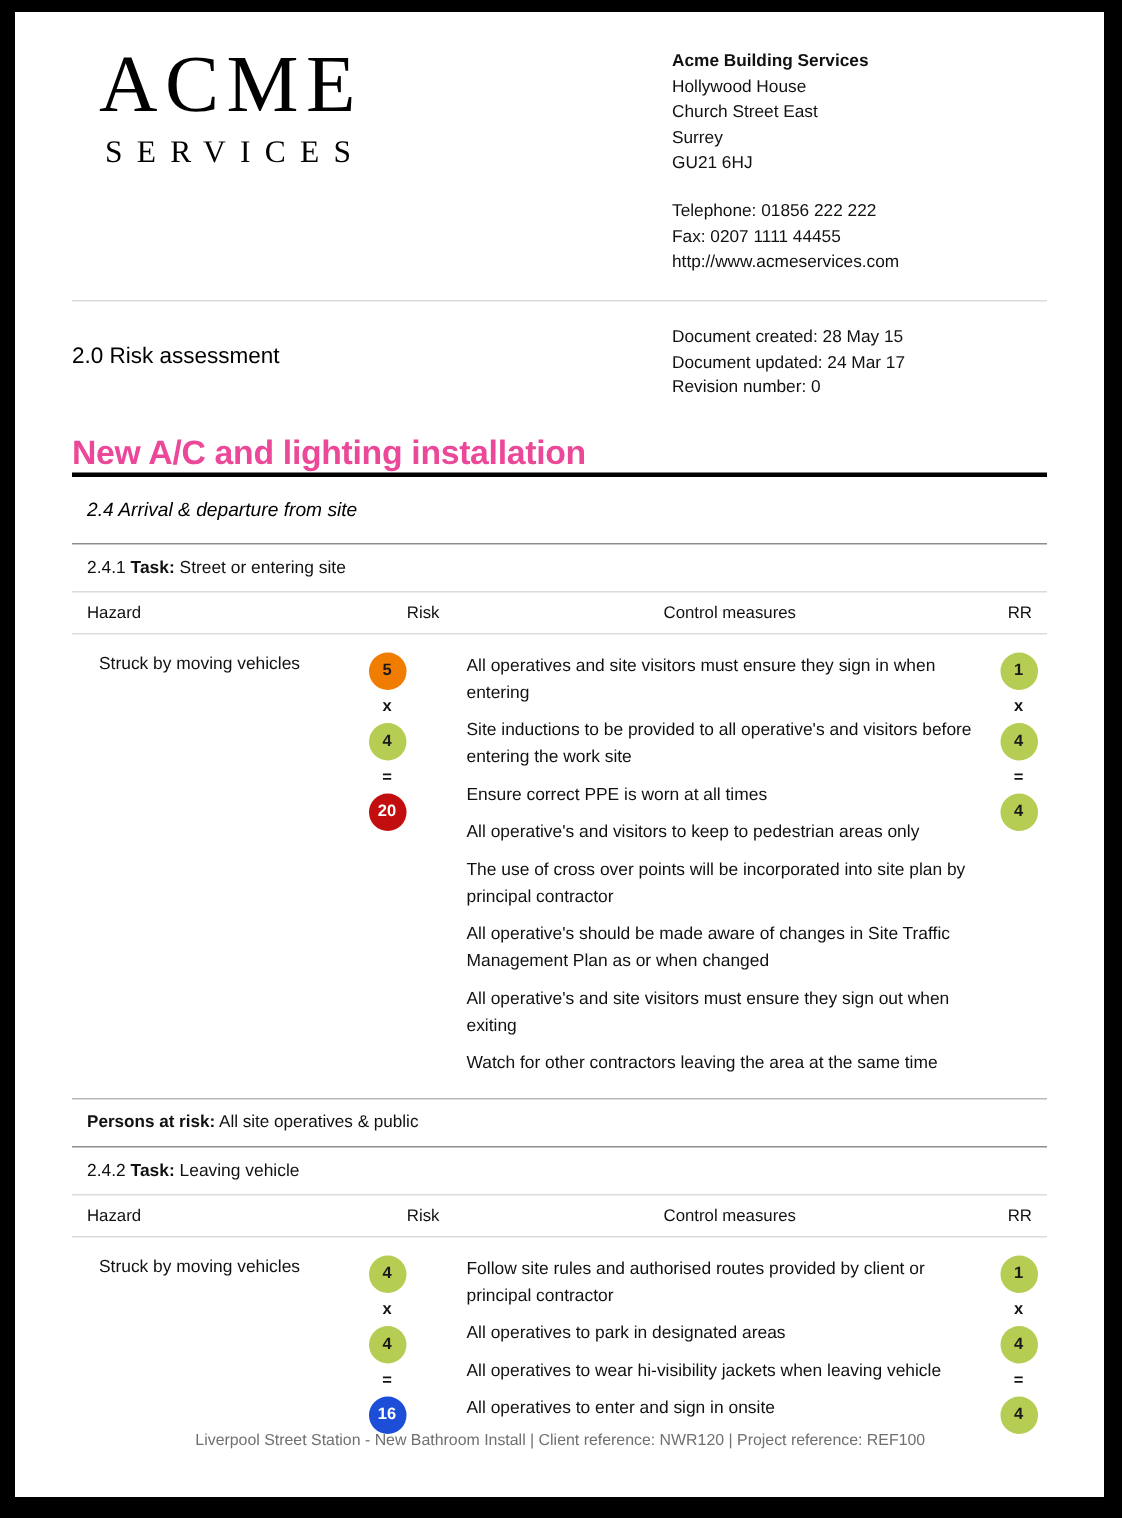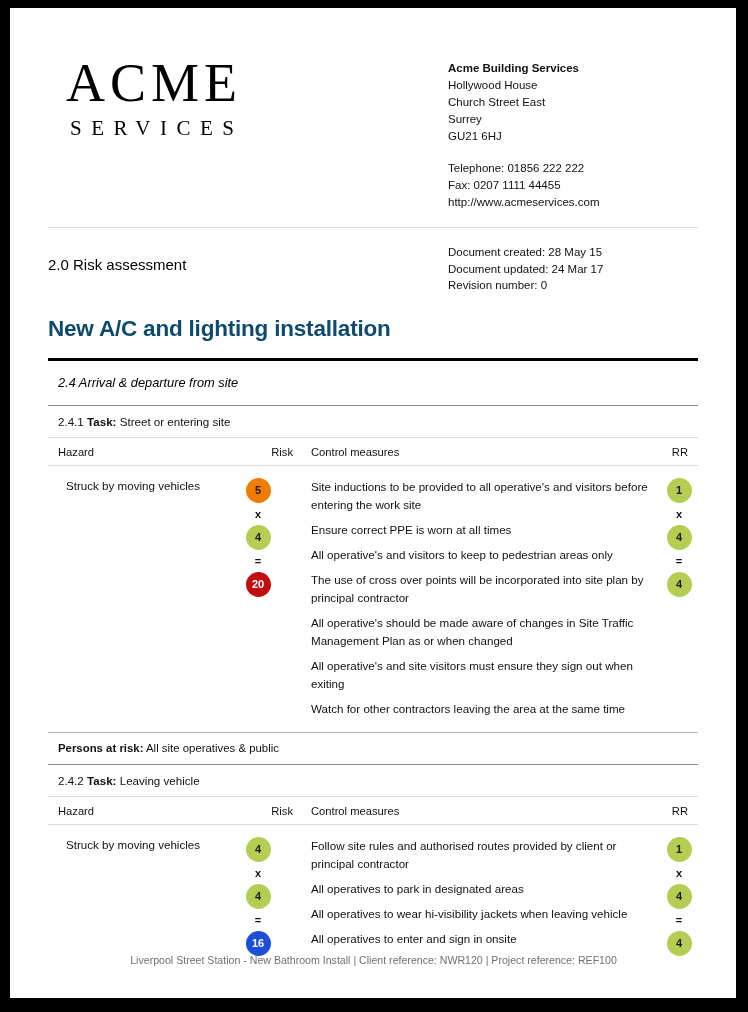--- a/index.html
+++ b/index.html
@@ -27,21 +27,21 @@
     padding: 0 38px;
     height: 100%;
     box-sizing: border-box;
   }
 
   
   .header {
     display: flex;
     justify-content: space-between;
     align-items: flex-start;
-    padding-top: 40px;
+    padding-top: 13px;
   }
   .logo-block {
     padding-left: 18px;
     padding-top: 10px;
   }
   .logo-acme {
     font-family: "Liberation Serif", serif;
     font-size: 54px;
     line-height: 0.96;
     letter-spacing: 5px;
@@ -102,23 +102,22 @@
   }
   .docmeta {
     width: 250px;
     font-size: 11.5px;
     line-height: 16.5px;
     color: #111;
   }
   .doc-title {
     font-size: 22.5px;
     font-weight: bold;
-    color: #0c4a6e;
+    color: #ec4899;
     margin-top: 22px;
-    margin-bottom: 16px;
     letter-spacing: -0.2px;
   }
 
   
   .sec-heading {
     font-size: 12.8px;
     color: #000;
     padding: 14px 0 15px 10px;
     font-style: italic;
   }
@@ -132,21 +131,21 @@
   .task-line b { font-weight: bold; }
 
   .col-head {
     display: flex;
     font-size: 11.2px;
     color: #111;
     padding: 8px 0 7px 0;
   }
   .c-haz   { width: 185px; padding-left: 10px; box-sizing: border-box; }
   .c-risk  { width: 60px;  text-align: right; }
-  .c-ctrl  { flex: 1; padding-left: 18px; box-sizing: border-box; }
+  .c-ctrl  { flex: 1; padding-left: 18px; box-sizing: border-box; text-align: center; }
   .c-rr    { width: 36px; text-align: right; padding-right: 10px; box-sizing: border-box; }
 
   .row {
     display: flex;
     padding: 12px 0 14px 0;
     align-items: flex-start;
   }
   .hazard-txt {
     width: 185px;
     padding-left: 18px;
@@ -281,20 +280,21 @@
         <div class="row">
           <div class="hazard-txt">Struck by moving vehicles</div>
           <div class="scorecol">
             <div class="circle" style="background: rgb(240, 125, 0);">5</div>
             <div class="op">x</div>
             <div class="circle" style="background: rgb(181, 205, 82);">4</div>
             <div class="op">=</div>
             <div class="circle dark" style="background: rgb(194, 14, 14);">20</div>
           </div>
           <div class="measures">
+            <div class="measure">All operatives and site visitors must ensure they sign in when entering</div>
             <div class="measure">Site inductions to be provided to all operative's and visitors before entering the work site</div>
             <div class="measure">Ensure correct PPE is worn at all times</div>
             <div class="measure">All operative's and visitors to keep to pedestrian areas only</div>
             <div class="measure">The use of cross over points will be incorporated into site plan by principal contractor</div>
             <div class="measure">All operative's should be made aware of changes in Site Traffic Management Plan as or when changed</div>
             <div class="measure">All operative's and site visitors must ensure they sign out when exiting</div>
             <div class="measure">Watch for other contractors leaving the area at the same time</div>
           </div>
           <div class="rrcol">
             <div class="circle" style="background: rgb(181, 205, 82);">1</div>

